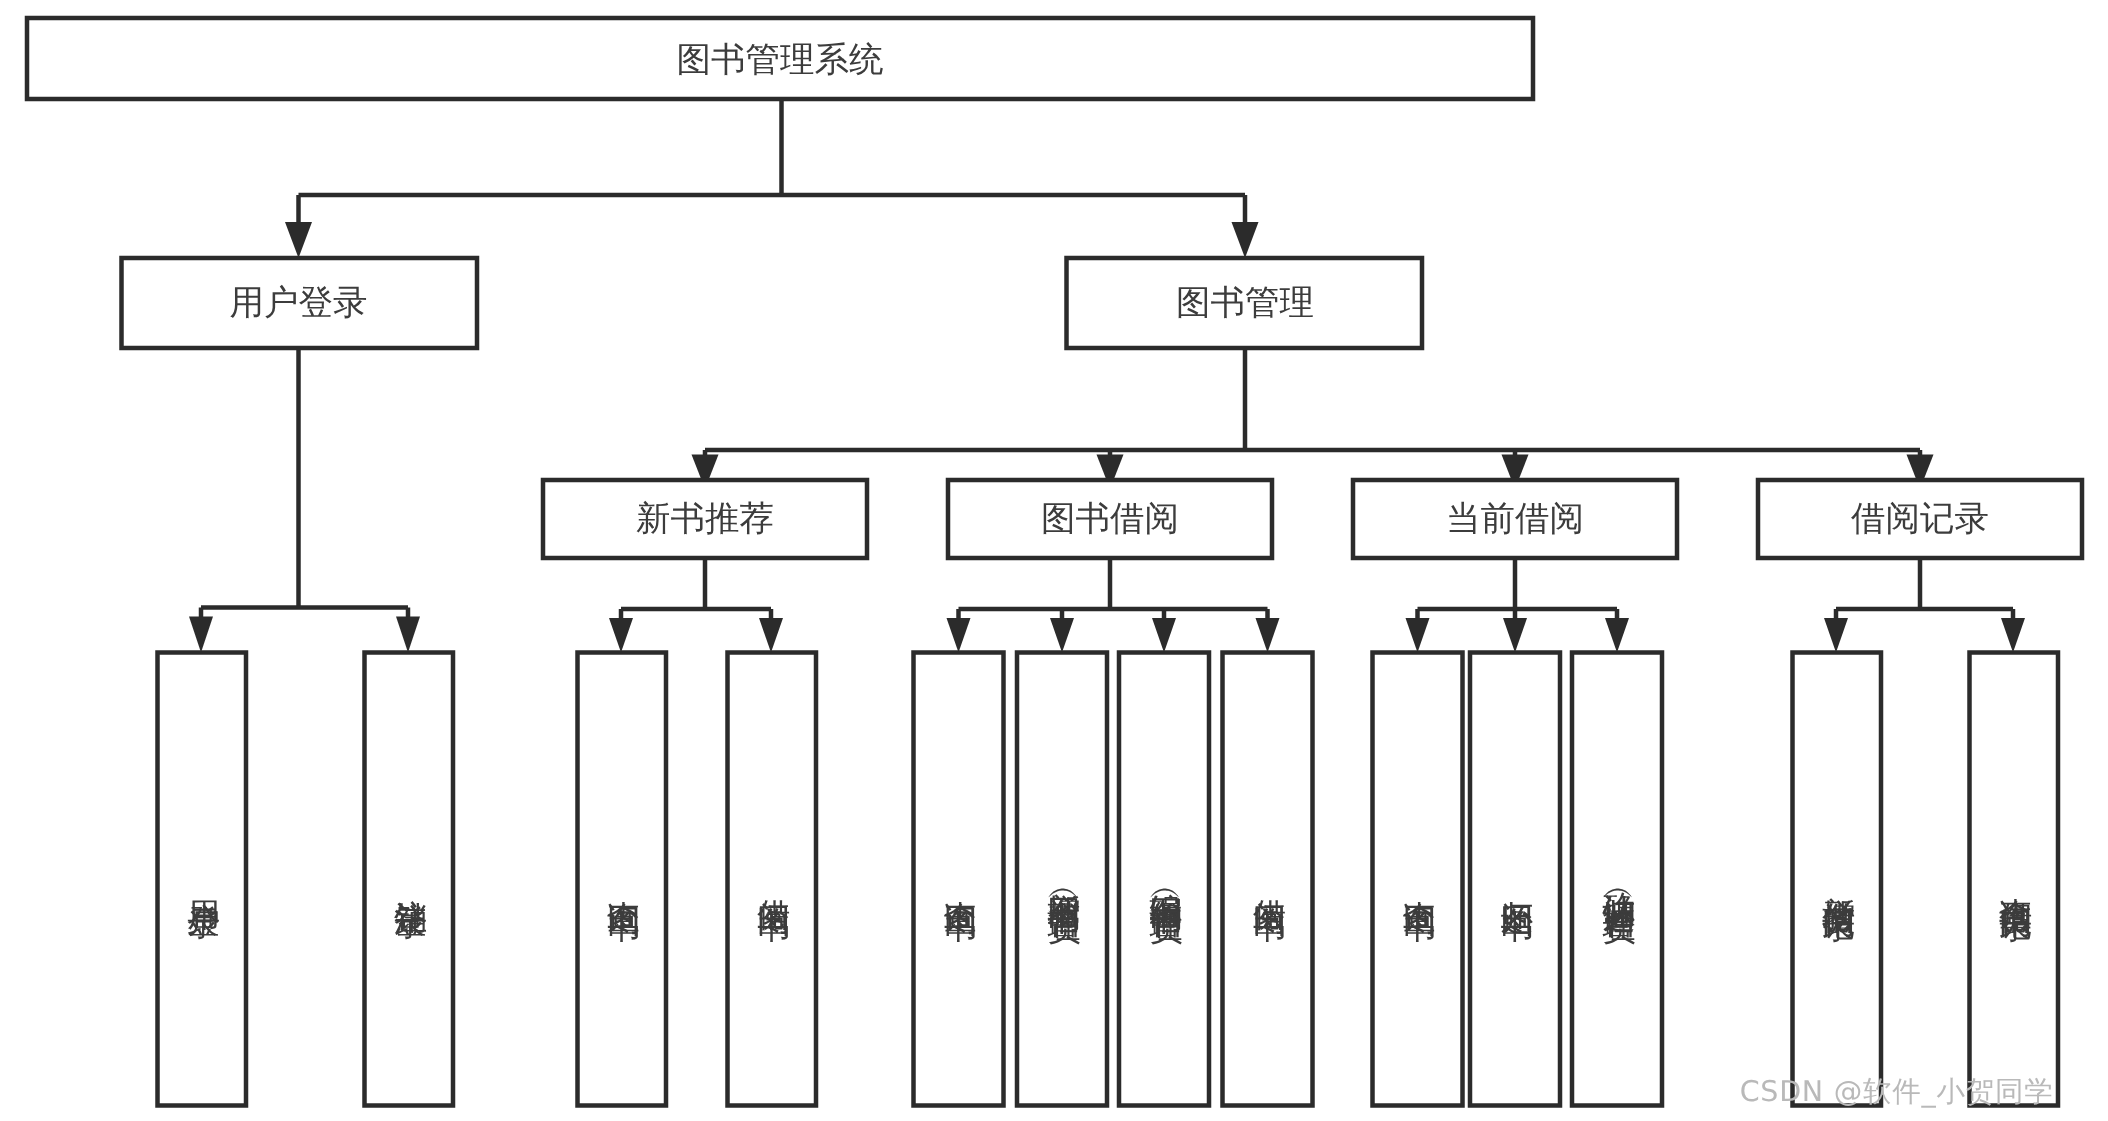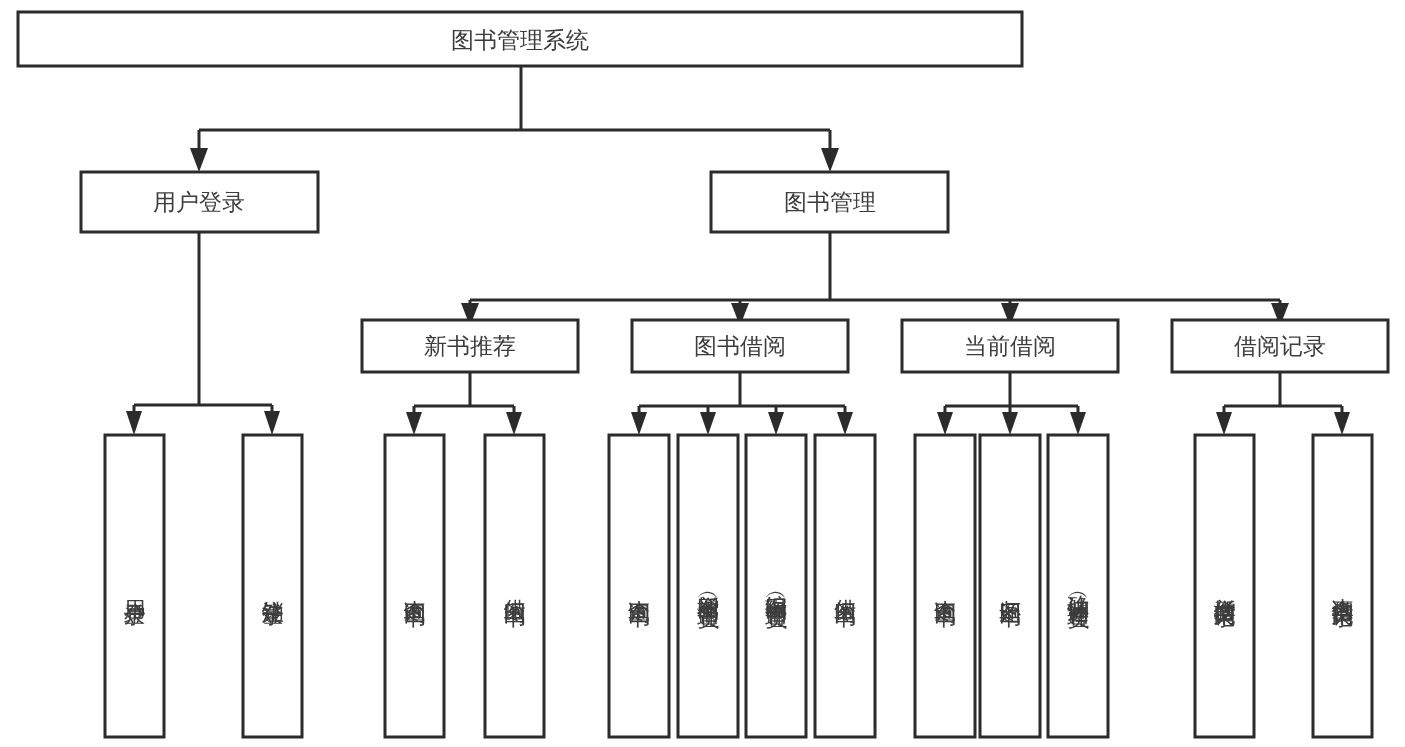--- a/index.html
+++ b/index.html
@@ -233,14 +233,15 @@
   <div class="vlabel" style="left:746px; top:435px; width:60px; height:302px;">编辑图书（管理员）</div>
   <div class="vlabel" style="left:815px; top:435px; width:60px; height:302px;">借阅图书</div>
 
   <div class="vlabel" style="left:915px; top:435px; width:60px; height:302px;">查询图书</div>
   <div class="vlabel" style="left:980px; top:435px; width:60px; height:302px;">归还图书</div>
   <div class="vlabel" style="left:1048px; top:435px; width:60px; height:302px;">确认归还（管理员）</div>
 
   <div class="vlabel" style="left:1195px; top:435px; width:59px; height:302px;">新增借阅记录</div>
   <div class="vlabel" style="left:1313px; top:435px; width:59px; height:302px;">查询借阅记录</div>
 
+  <div id="watermark">CSDN @软件_小贺同学</div>
 
 </div>
 
 </body></html>

